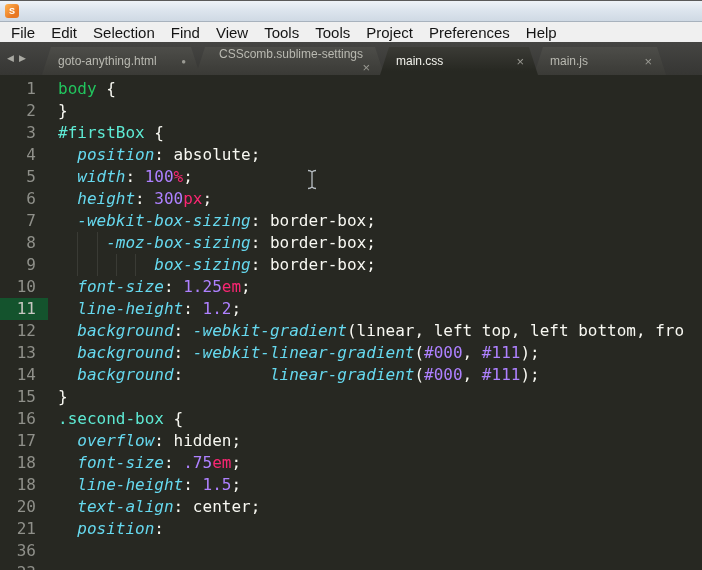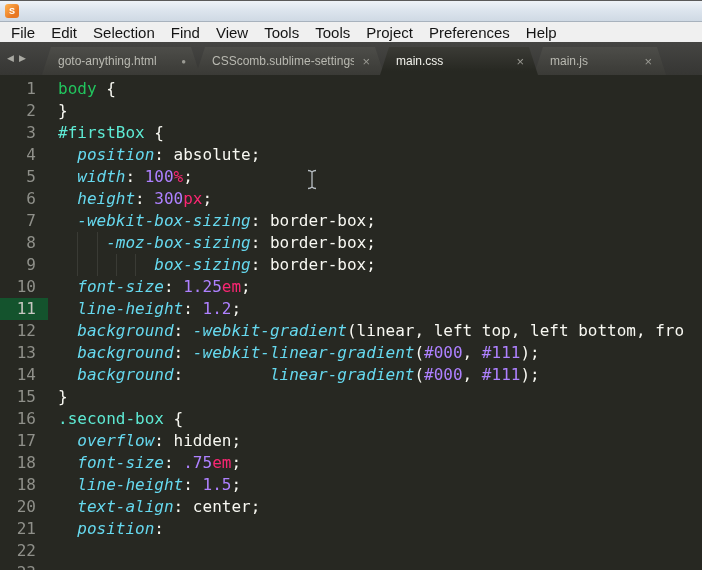--- a/index.html
+++ b/index.html
@@ -40,21 +40,21 @@
     height:28px; display:flex; align-items:center; padding:0 14px 0 16px;
     clip-path:polygon(9px 0, calc(100% - 9px) 0, 100% 100%, 0 100%);
     background:linear-gradient(180deg,#4d4d49,#3a3a36);
     color:#b9b9b1; font-size:12px; margin-right:-4px; position:relative;
   }
   .tab.active {
     background:linear-gradient(180deg,#3b3b36,#272822 85%);
     color:#f2f2ec; z-index:2;
   }
   .tab:nth-child(1){ width:158px; }
-  .tab:nth-child(2){ width:188px; }
+  .tab:nth-child(2){ width:188px;flex-direction:column; }
   .tab:nth-child(3){ width:158px; }
   .tab:nth-child(4){ width:132px; }
   .tab-label { white-space:nowrap; overflow:hidden; text-overflow:clip; }
   .tab-close { margin-left:auto; color:#9a9a93; font-size:13px; line-height:13px; padding-left:8px; }
   .tab-dirty { margin-left:auto; color:#9a9a93; font-size:8px; padding-left:8px; }
 
   
   .editor {
     height:495px; background:#272822; display:flex; overflow:hidden; position:relative;
     font-family:"DejaVu Sans Mono",monospace; font-size:16px; line-height:22px;
@@ -141,21 +141,21 @@
         <div class="gutter-line">12</div>
         <div class="gutter-line">13</div>
         <div class="gutter-line">14</div>
         <div class="gutter-line">15</div>
         <div class="gutter-line">16</div>
         <div class="gutter-line">17</div>
         <div class="gutter-line">18</div>
         <div class="gutter-line">18</div>
         <div class="gutter-line">20</div>
         <div class="gutter-line">21</div>
-        <div class="gutter-line">22</div>
+        <div class="gutter-line">36</div>
         <div class="gutter-line">23</div>
       </div>
     <div class="code-area">
         <div class="code-line"><span class="tk-sel">body</span><span class="tk-pln"> {</span></div>
         <div class="code-line"><span class="tk-pln">}</span></div>
         <div class="code-line"><span class="tk-sel2">#firstBox</span><span class="tk-pln"> {</span></div>
         <div class="code-line"><span class="tk-pln">  </span><span class="tk-prop">position</span><span class="tk-pln">: </span><span class="tk-val">absolute</span><span class="tk-pln">;</span></div>
         <div class="code-line"><span class="tk-pln">  </span><span class="tk-prop">width</span><span class="tk-pln">: </span><span class="tk-num">100</span><span class="tk-unit">%</span><span class="tk-pln">;</span></div>
         <div class="code-line"><span class="tk-pln">  </span><span class="tk-prop">height</span><span class="tk-pln">: </span><span class="tk-num">300</span><span class="tk-unit">px</span><span class="tk-pln">;</span></div>
         <div class="code-line"><span class="tk-pln">  </span><span class="tk-prop">-webkit-box-sizing</span><span class="tk-pln">: </span><span class="tk-val">border-box</span><span class="tk-pln">;</span></div>

